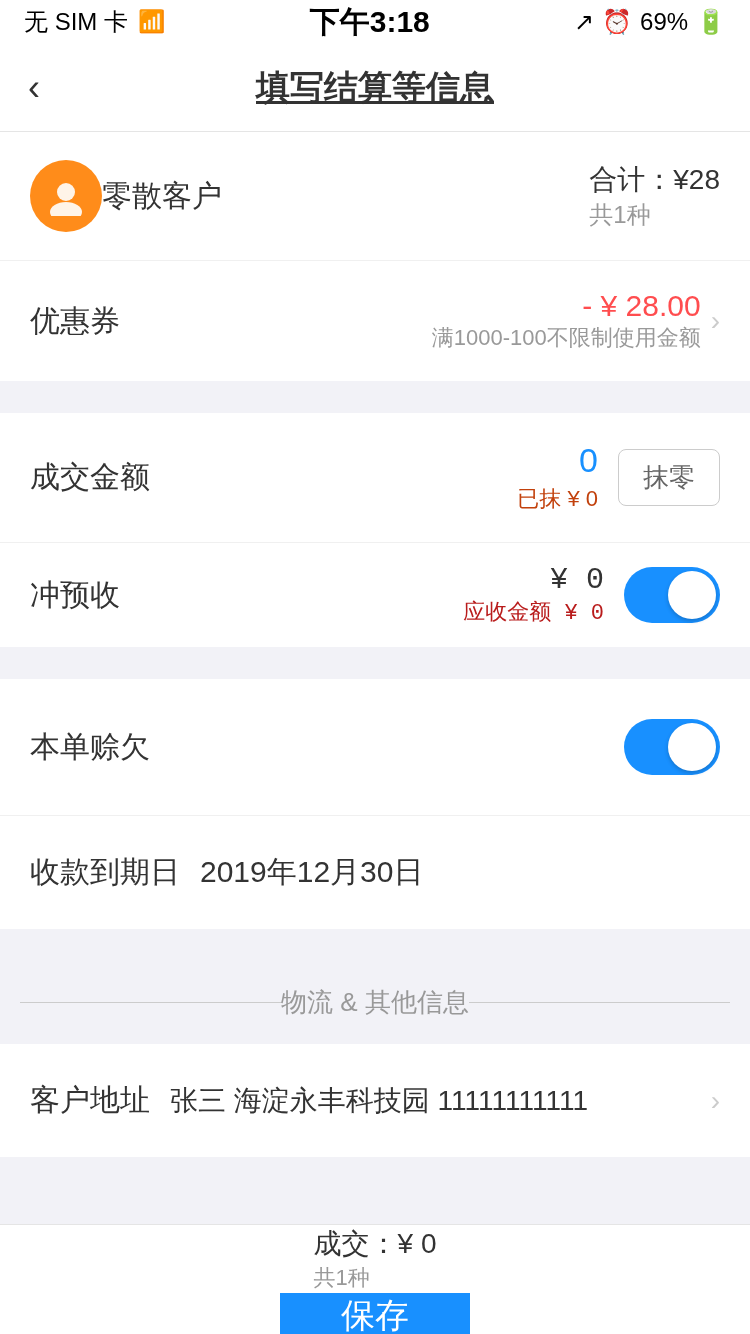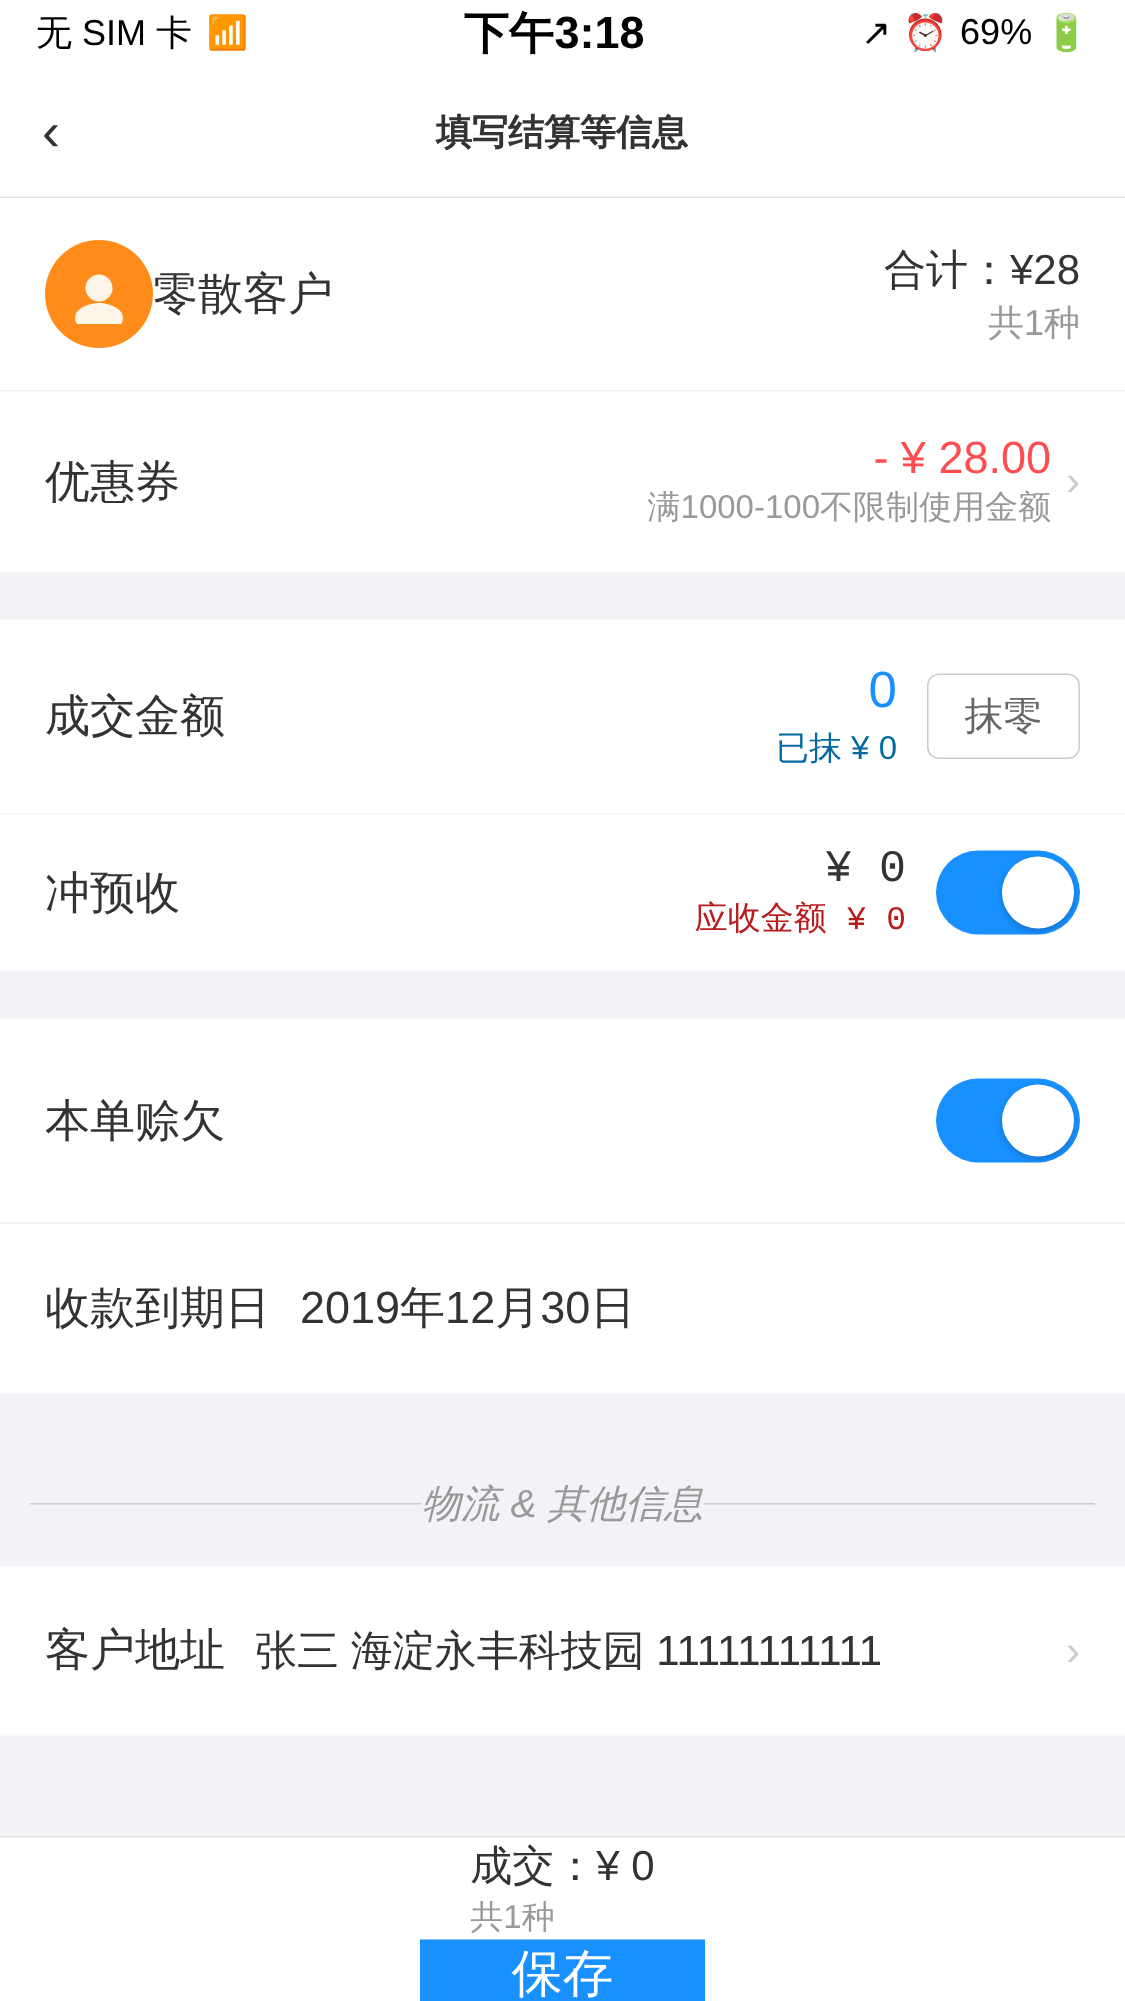--- a/index.html
+++ b/index.html
@@ -42,23 +42,24 @@
       border-bottom: 1px solid #e5e5e5;
     }
     .nav-back {
       position: absolute;
       left: 28px;
       font-size: 36px;
       color: #333;
       cursor: pointer;
     }
     .nav-title {
-      font-size: 24px;
+      font-size: 34px;
       font-weight: 600;
       color: #333;
+      text-decoration: underline;
     }
 
     
     .content {
       padding-bottom: 120px;
     }
 
     
     .card {
       background: #fff;
@@ -77,21 +78,21 @@
     .customer-avatar {
       width: 72px;
       height: 72px;
       border-radius: 50%;
       background: #ff8c1a;
       display: flex;
       align-items: center;
       justify-content: center;
     }
     .customer-name { font-size: 30px; color: #333; }
-    .customer-right { text-align: right; }
+    .customer-right { }
     .customer-total { font-size: 28px; color: #333; }
     .customer-count { font-size: 24px; color: #999; }
 
     
     .coupon-row {
       background: #fff;
       padding: 28px 30px;
       display: flex;
       align-items: center;
       justify-content: space-between;
@@ -121,21 +122,21 @@
     }
     .row-item:last-child { border-bottom: none; }
     .row-label { font-size: 30px; color: #333; }
     .row-right { display: flex; align-items: center; gap: 20px; }
     .amount-input {
       font-size: 34px;
       color: #1890ff;
       min-width: 40px;
       text-align: right;
     }
-    .amount-sub { font-size: 22px; color: #0369a1; margin-top: 4px; text-align: left; }
+    .amount-sub { font-size: 22px; color: #c2410c; margin-top: 4px; text-align: left; }
     .round-btn {
       border: 1px solid #ccc;
       border-radius: 8px;
       padding: 10px 24px;
       font-size: 26px;
       color: #666;
       background: #fff;
       cursor: pointer;
     }
 
@@ -195,21 +196,20 @@
     .duedate-label { font-size: 30px; color: #333; }
     .duedate-value { font-size: 30px; color: #333; }
 
     
     .section-header {
       background: #f2f2f7;
       padding: 24px 20px;
       display: flex;
       align-items: center;
       justify-content: center;
-      font-style: italic;
     }
     .section-header-line {
       flex: 1;
       height: 1px;
       background: #ccc;
     }
     .section-header-text {
       font-size: 26px;
       color: #999;
     }

